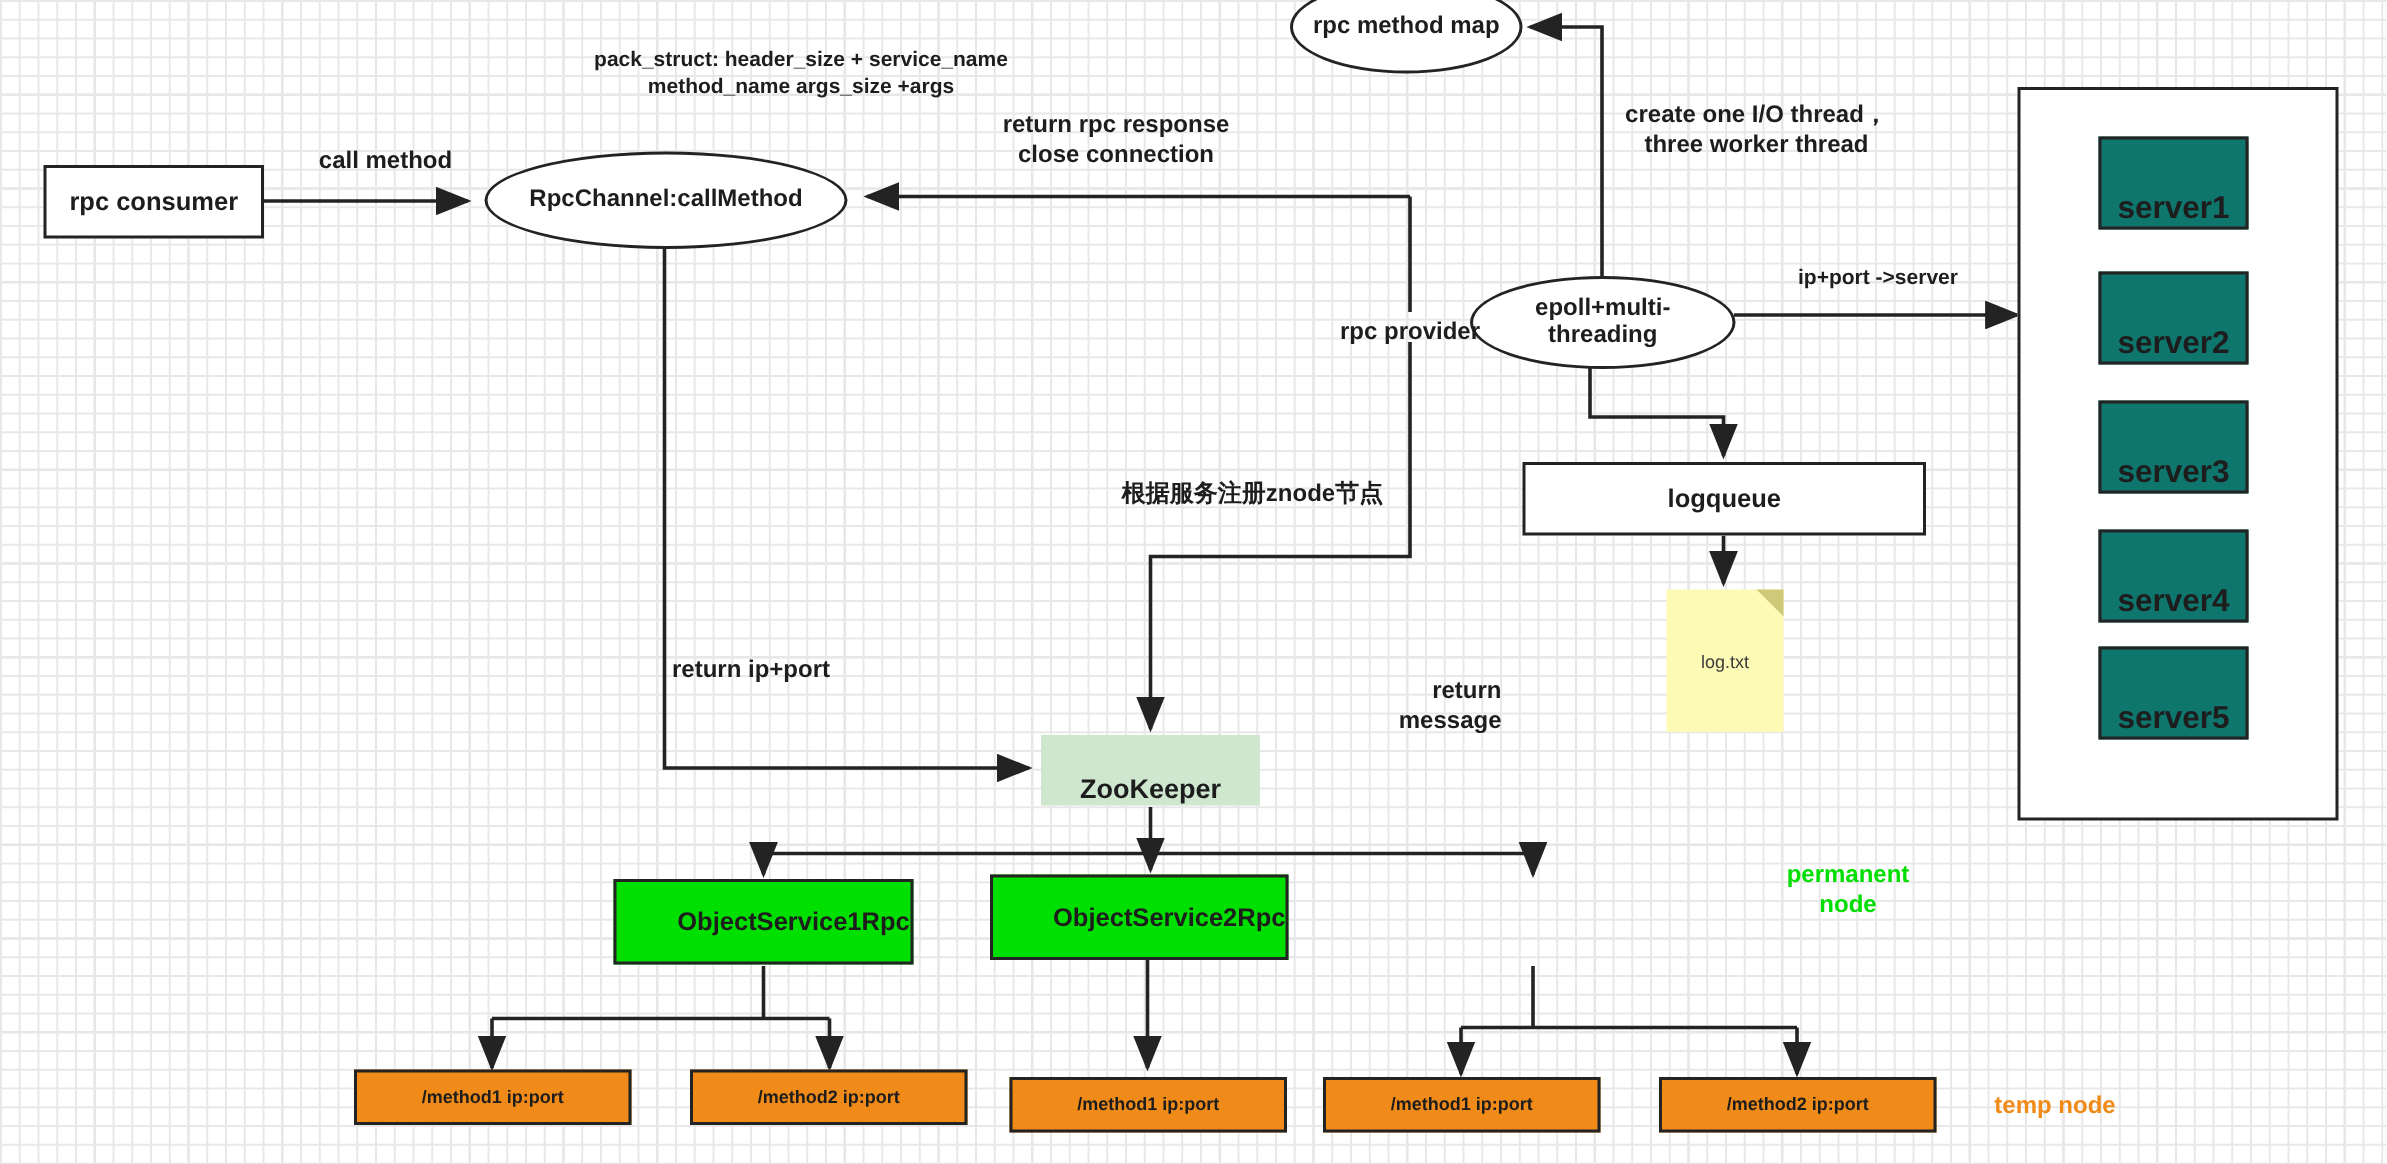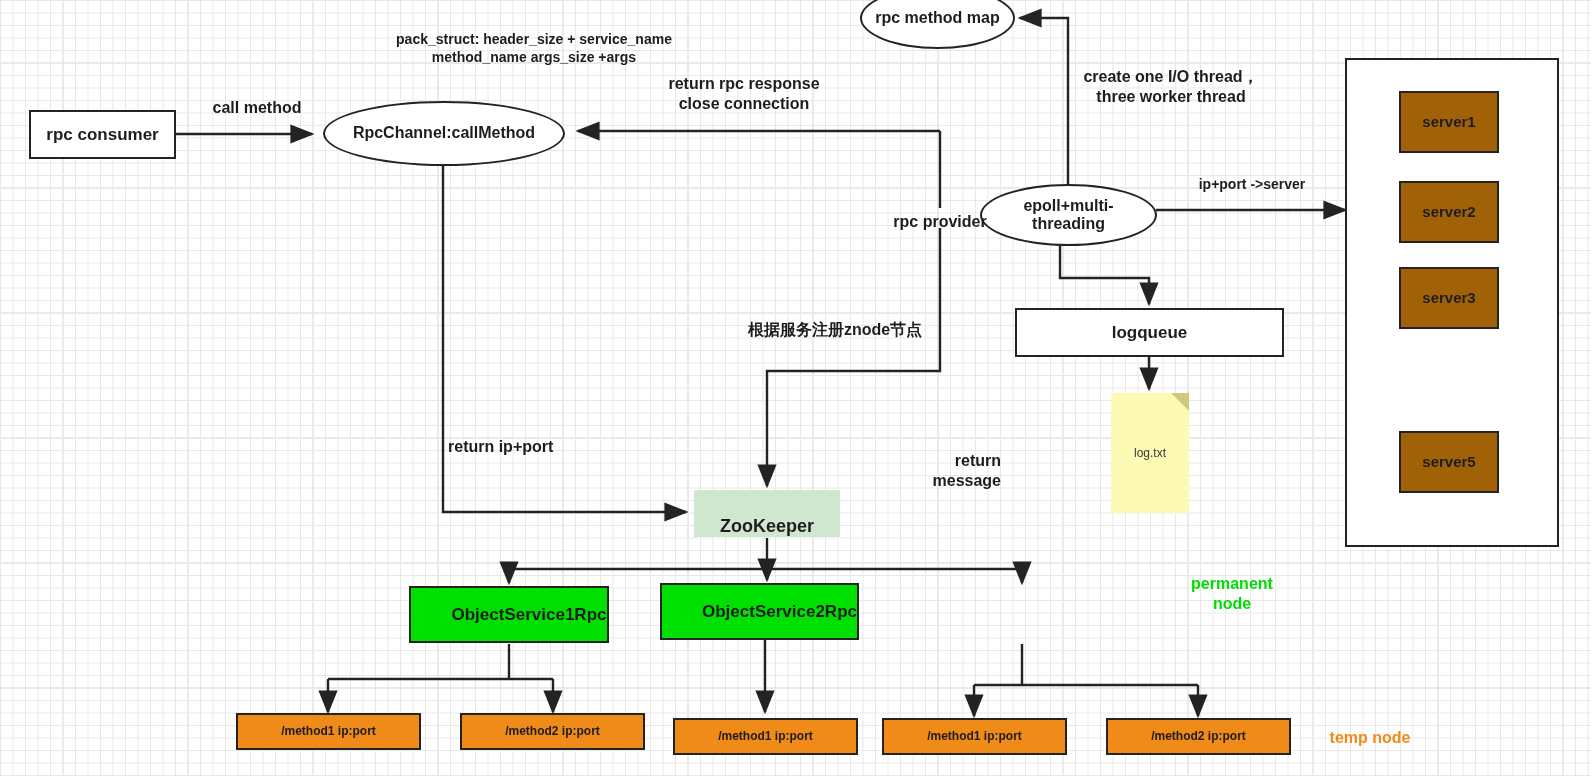--- a/index.html
+++ b/index.html
@@ -72,23 +72,24 @@
     border: 2px solid #232323;
     font-weight: bold;
     font-size: 12px;
   }
   .server-outer {
     border: 2px solid #232323;
     background: #ffffff;
   }
   .server-box {
     border: 2px solid #232323;
-    background: #a16207;
-    font-weight: bold;
-    font-size: 15px;
+    background: #0f766e;
+    font-weight: bold;
+    font-size: 21px;
+    align-items: flex-end;
   }
   .note {
     position: absolute;
     background: #fcfab4;
     font-size: 12px;
     color: #3a3a3a;
     display: flex;
     align-items: center;
     justify-content: center;
   }
@@ -176,21 +177,21 @@
 
   <div class="node ellipse bold-l" style="left:980px; top:184px; width:177px; height:62px; white-space:pre-line;">
     <span>epoll+multi-
 threading</span>
   </div>
 
   <div class="node rect" style="left:1015px; top:308px; width:269px; height:49px;">
     <span>logqueue</span>
   </div>
 
-  <div class="note" style="left:1111px; top:393px; width:78px; height:120px;">
+  <div class="note" style="left:1111px; top:393px; width:78px; height:95px;">
     <span class="fold"></span>
     <span>log.txt</span>
   </div>
 
   <div class="node zk" style="left:694px; top:490px; width:146px; height:47px;">
     <span>ZooKeeper</span>
   </div>
 
   <div class="node svc" style="left:409px; top:586px; width:200px; height:57px;">
     <span>ObjectService1Rpc</span>
@@ -218,20 +219,23 @@
   <div class="server-outer" style="position:absolute; left:1345px; top:58px; width:210px; height:485px;">
     <div class="node server-box" style="left:52px; top:31px; width:100px; height:62px;">
       <span>server1</span>
     </div>
     <div class="node server-box" style="left:52px; top:121px; width:100px; height:62px;">
       <span>server2</span>
     </div>
     <div class="node server-box" style="left:52px; top:207px; width:100px; height:62px;">
       <span>server3</span>
     </div>
+    <div class="node server-box" style="left:52px; top:293px; width:100px; height:62px;">
+      <span>server4</span>
+    </div>
     <div class="node server-box" style="left:52px; top:371px; width:100px; height:62px;">
       <span>server5</span>
     </div>
   </div>
 
   <div class="label small" style="left:338px; top:31px; width:392px;">pack_struct: header_size + service_name
 method_name args_size +args</div>
 
   <div class="label" style="left:192px; top:98px; width:130px;">call method</div>
 

